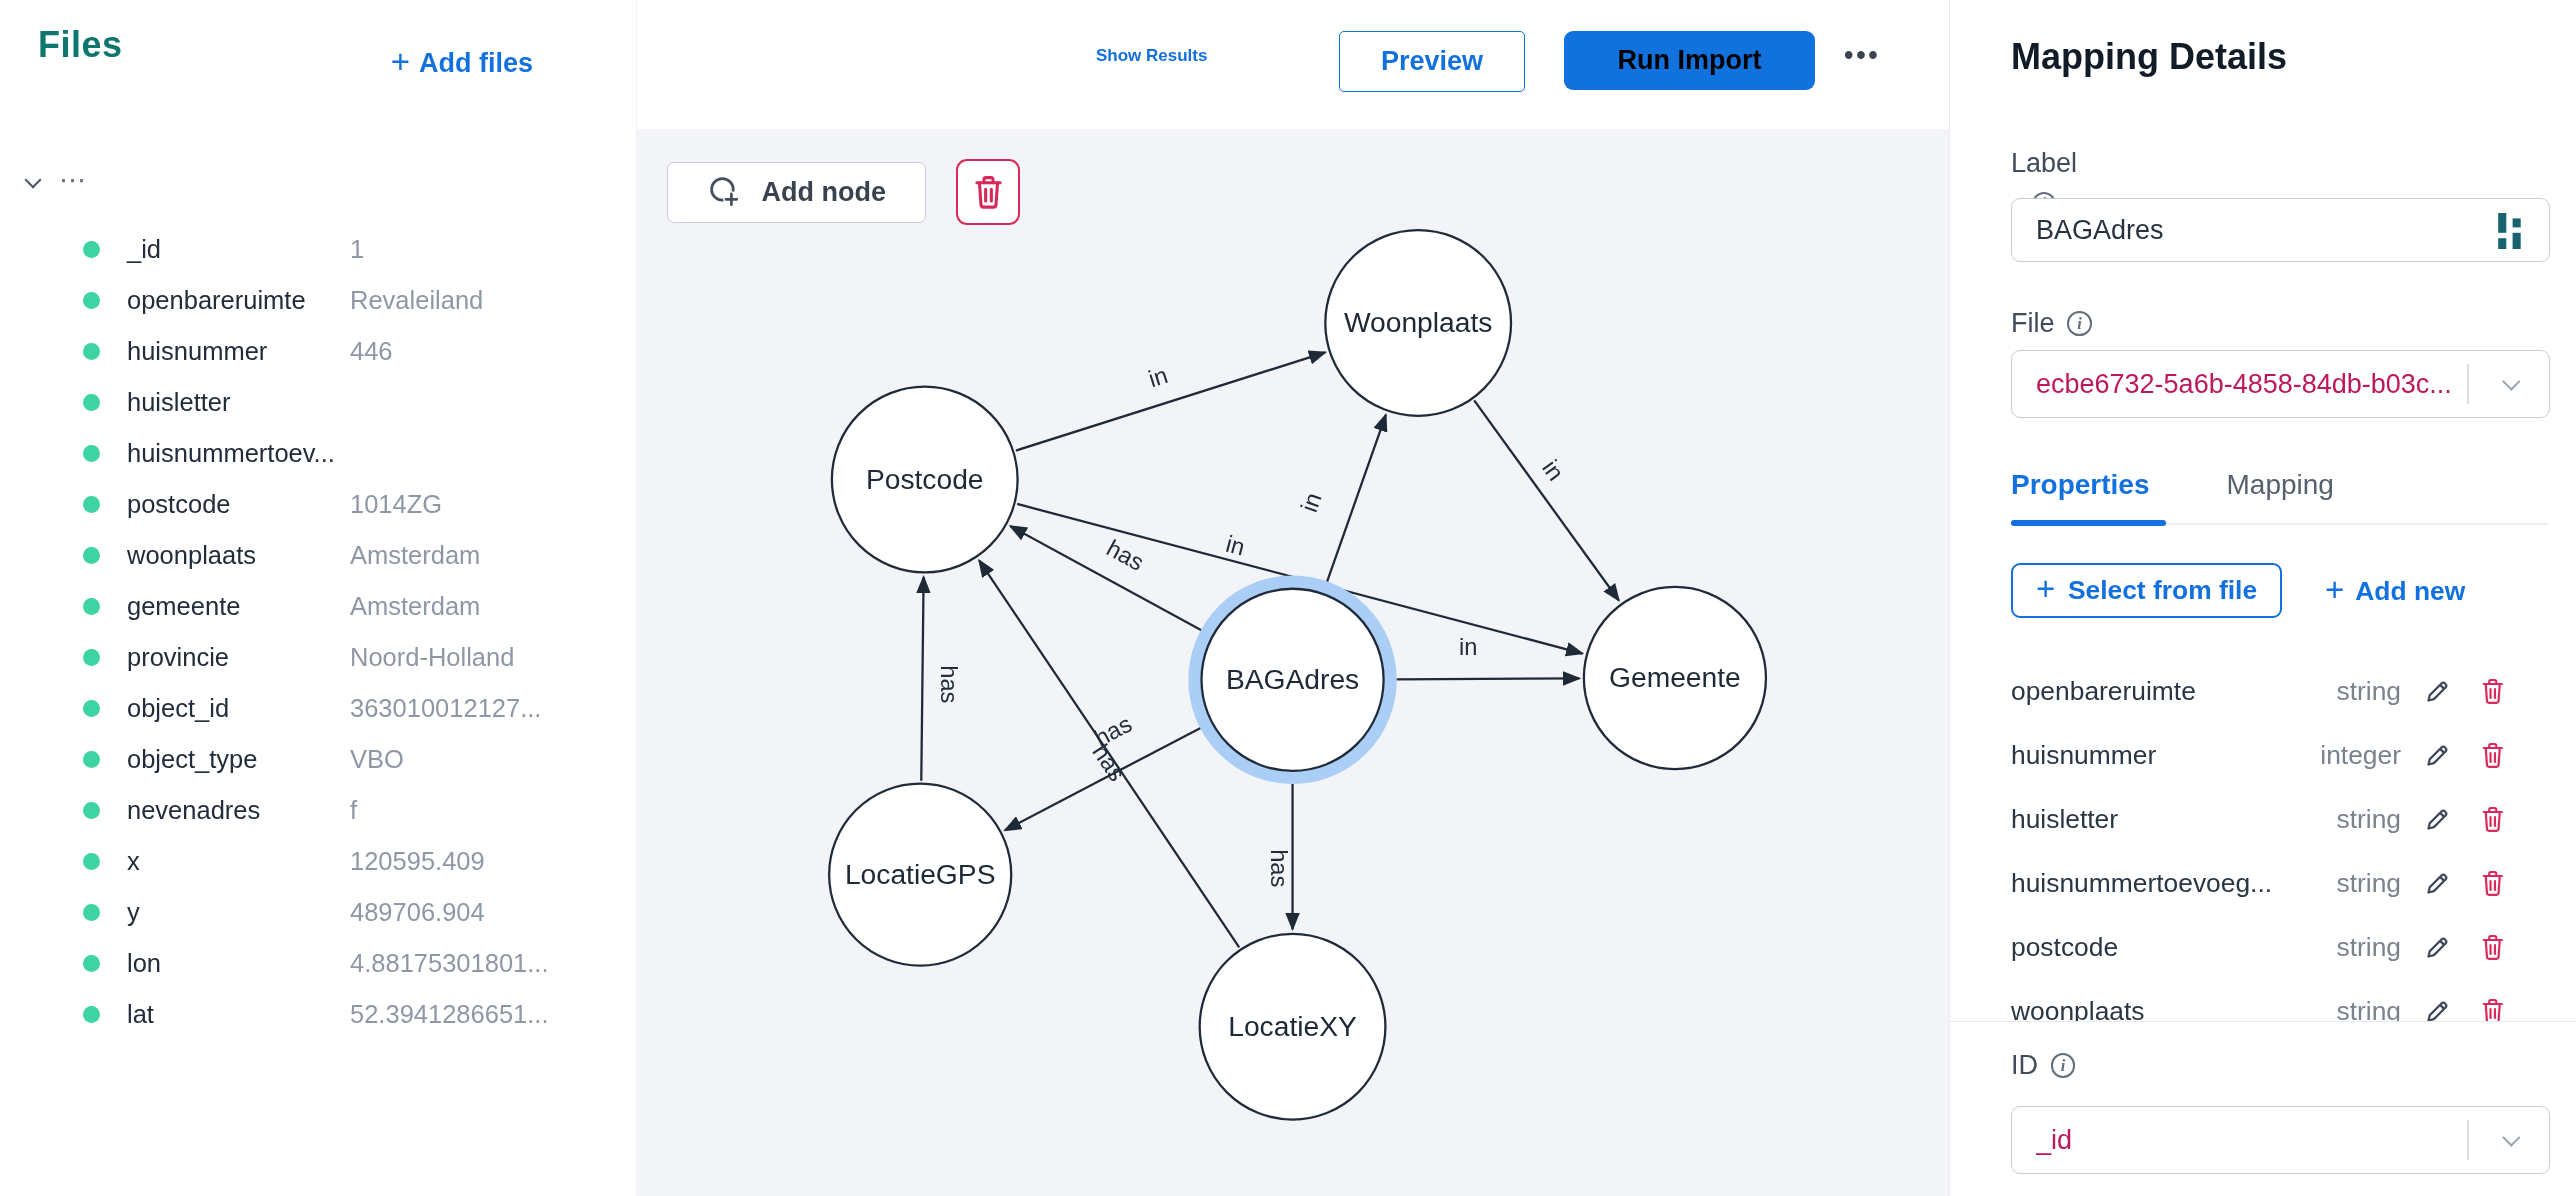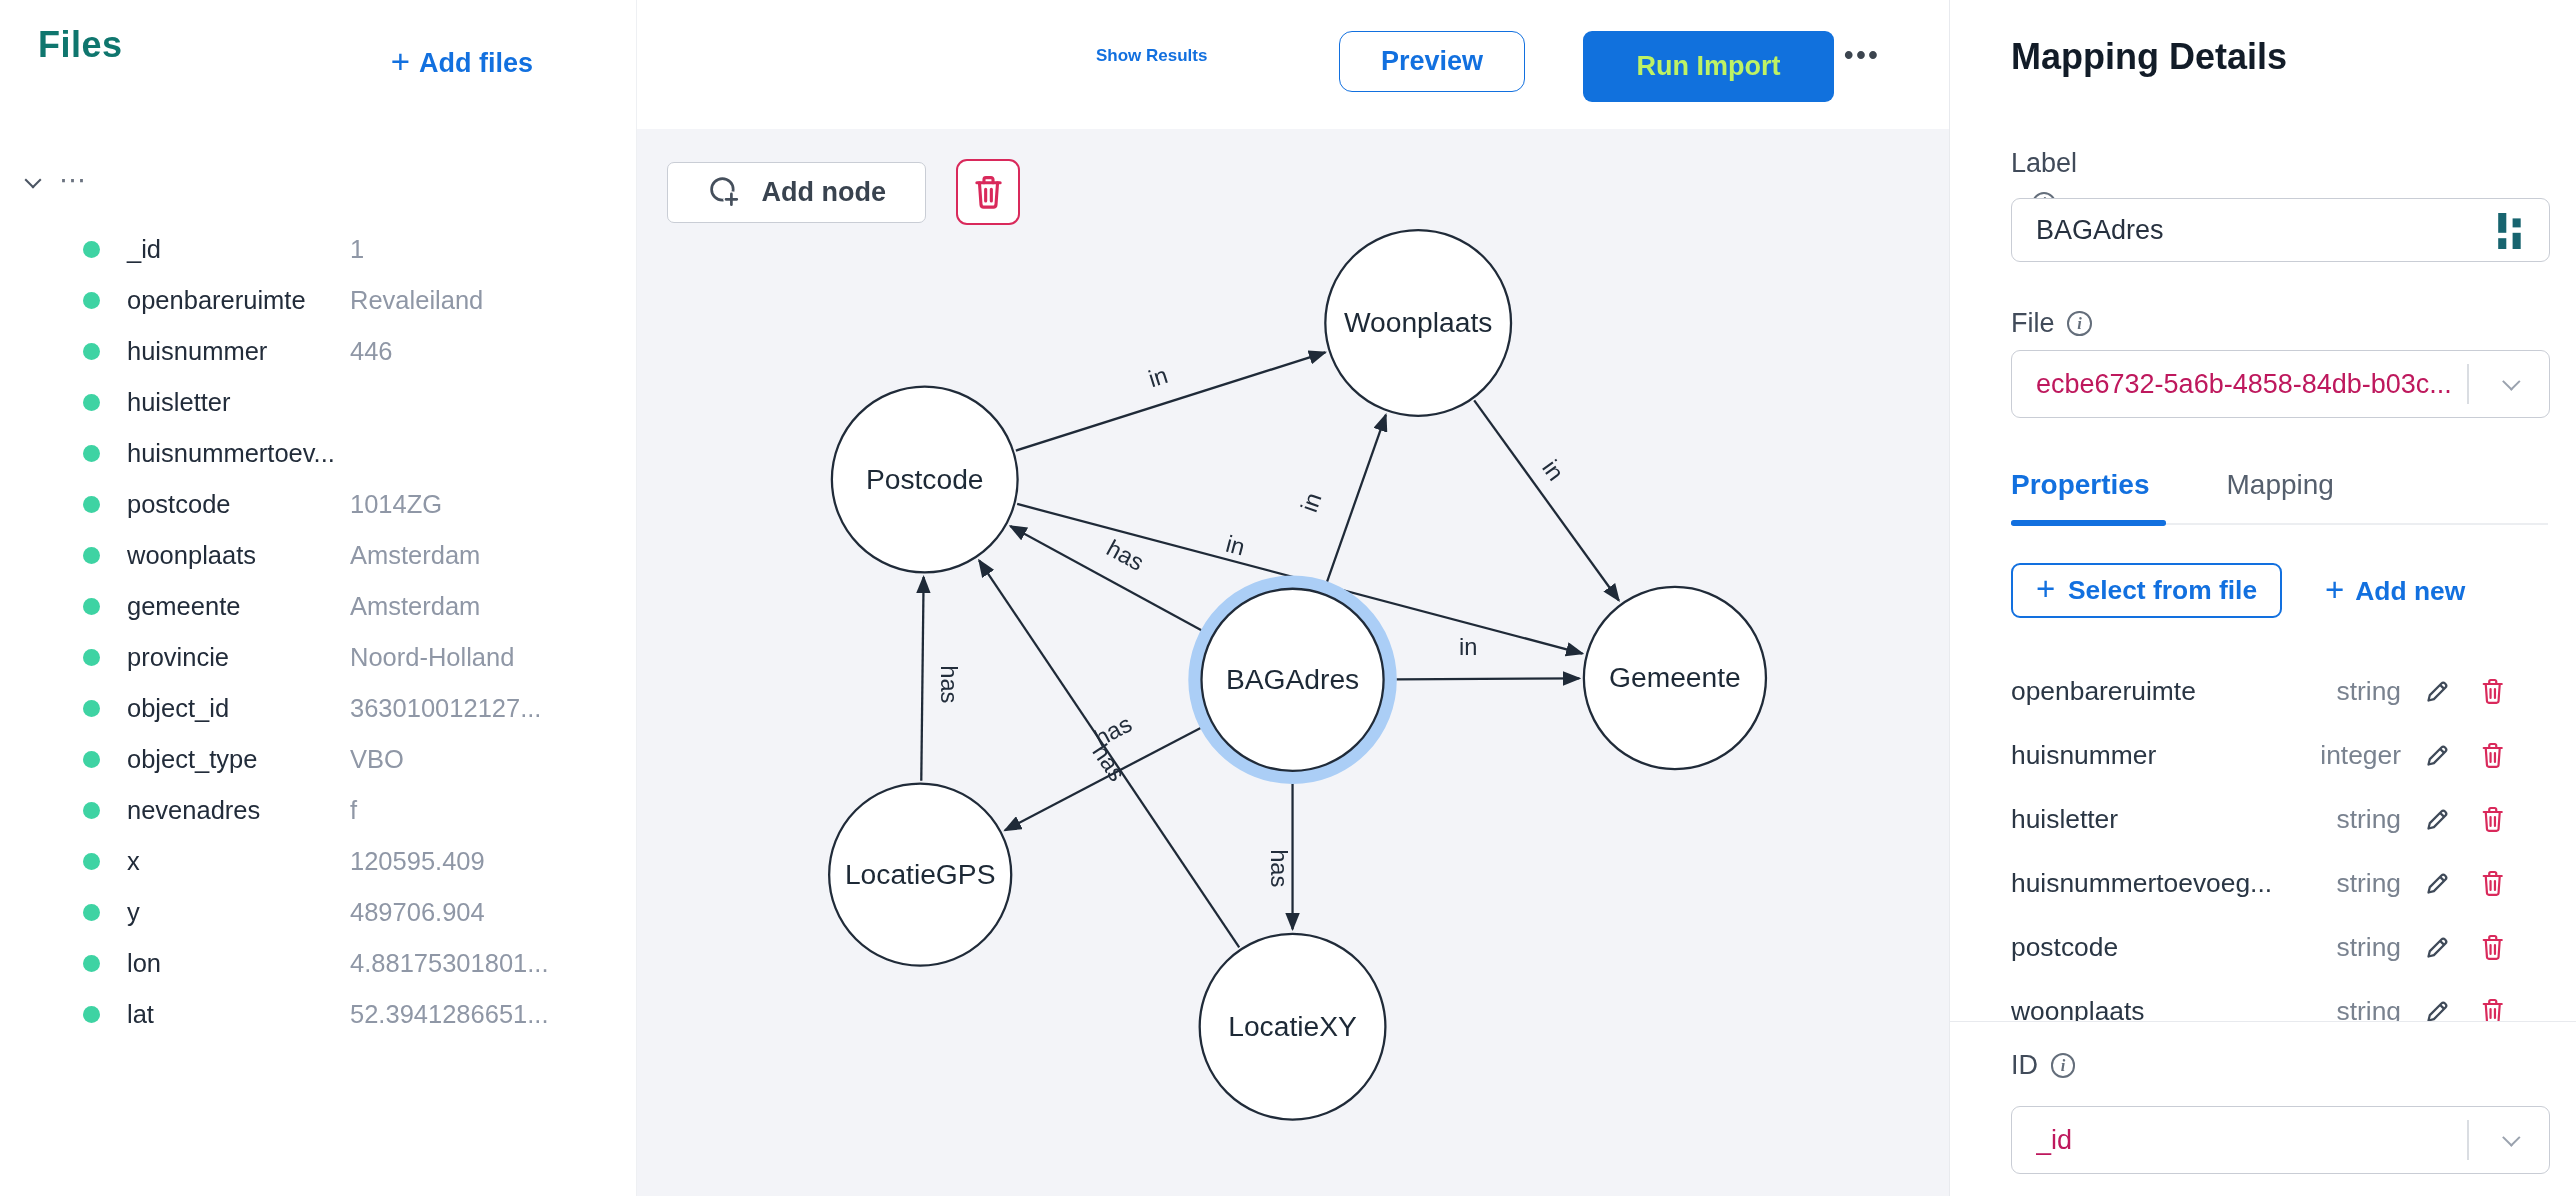--- a/index.html
+++ b/index.html
@@ -27,23 +27,23 @@
   .field-row{position:relative;height:51px;display:flex;align-items:center;}
   .dot{position:absolute;left:83px;width:17.3px;height:17.3px;border-radius:50%;background:var(--green);}
   .fname{position:absolute;left:127px;font-size:25.5px;color:#222c3a;}
   .fval{position:absolute;left:350px;font-size:25.5px;color:var(--gray-text);}
 
   
   .header{position:absolute;left:637px;top:0;width:1312px;height:129px;background:#fff;}
   .show-results{position:absolute;left:459px;top:46px;font-size:17px;font-weight:600;color:var(--accent);
                 background:none;border:none;cursor:pointer;}
   .preview-btn{position:absolute;left:702px;top:31px;width:186px;height:61px;border:1.8px solid var(--accent);
-               border-radius:13px;background:#fff;color:var(--accent);font-size:27px;font-weight:600;cursor:pointer;}
-  .run-import-btn{position:absolute;left:927px;top:31px;width:251px;height:71px;border:none;border-radius:9px;
-               background:#1171dd;color:#bef264;font-size:27px;font-weight:600;cursor:pointer;margin-left:19px;}
+               border-radius:5px;background:#fff;color:var(--accent);font-size:27px;font-weight:600;cursor:pointer;}
+  .run-import-btn{position:absolute;left:927px;top:31px;width:251px;height:59px;border:none;border-radius:9px;
+               background:#1171dd;color:#000000;font-size:27px;font-weight:600;cursor:pointer;}
   .more-btn{position:absolute;left:1207px;top:40px;font-size:27px;letter-spacing:2.7px;color:#3c454f;
             background:none;border:none;cursor:pointer;font-weight:700;}
 
   
   .canvas{position:absolute;left:637px;top:129px;width:1312px;height:1067px;background:var(--canvas-bg);}
   .add-node-btn{position:absolute;left:30px;top:33px;width:259px;height:61px;background:#fff;border:0.9px solid var(--border);
                 border-radius:7px;display:flex;align-items:center;justify-content:center;gap:16.4px;cursor:pointer;
                 font-size:27px;font-weight:600;color:#39434f;}
   .trash-btn{position:absolute;left:319px;top:30px;width:64px;height:66px;background:#fff;border:2.3px solid var(--danger);
              border-radius:11px;display:flex;align-items:center;justify-content:center;cursor:pointer;}

